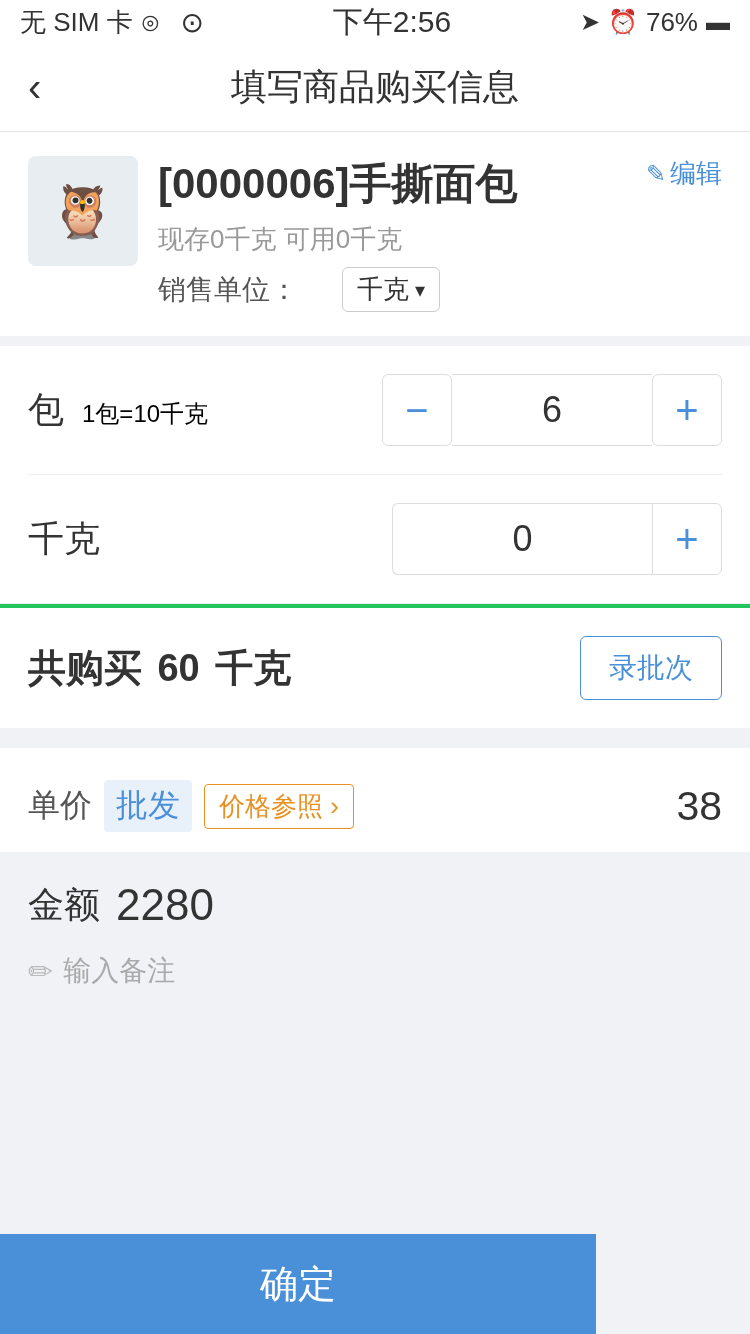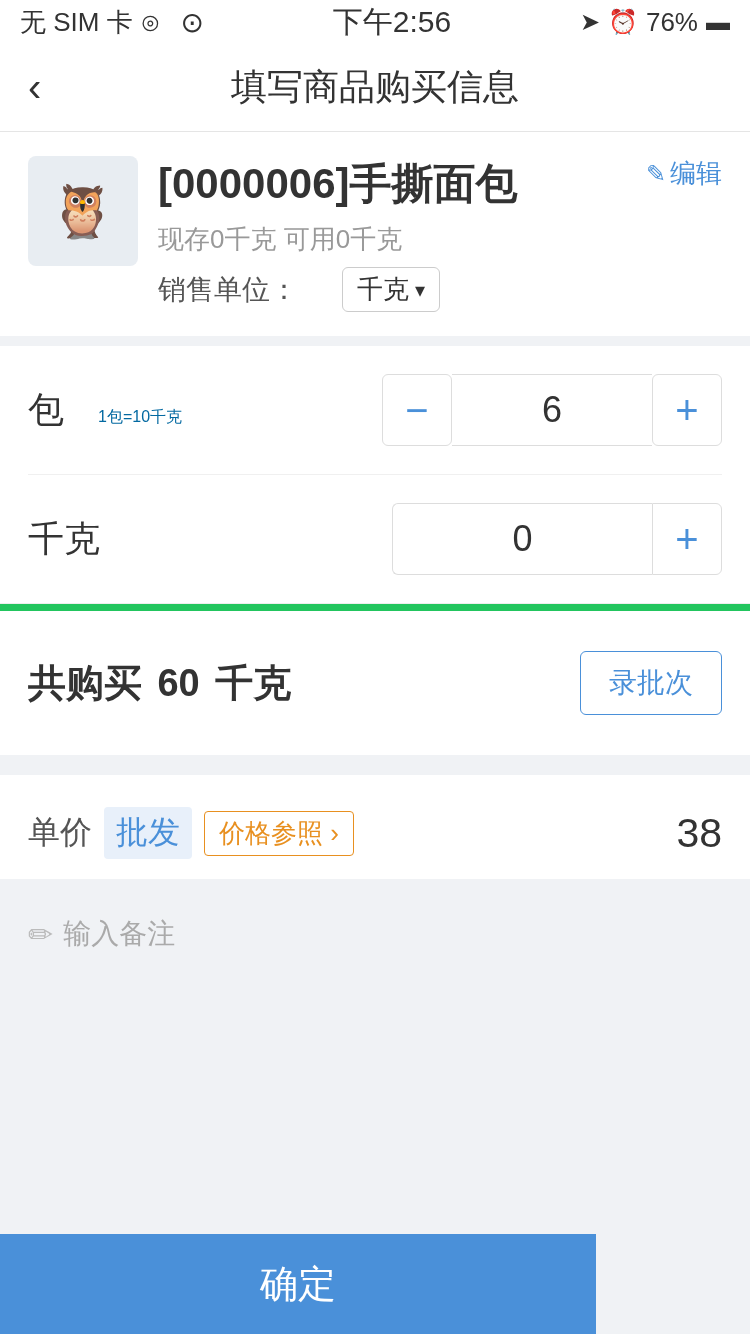--- a/index.html
+++ b/index.html
@@ -131,23 +131,23 @@
       padding: 28px 0;
       border-bottom: 1px solid #f0f0f0;
     }
     .qty-row:last-child { border-bottom: none; }
     .qty-label {
       font-size: 36px;
       color: #333;
       flex: 1;
     }
     .qty-sublabel {
-      font-size: 16px;
-      color: #0369a1;
-      margin-left: 24px;
+      font-size: 24px;
+      color: #000000;
+      margin-left: 8px;
     }
     .qty-controls {
       display: flex;
       align-items: center;
       gap: 0;
     }
     .qty-btn {
       width: 70px;
       height: 72px;
       border: 1px solid #ddd;
@@ -181,22 +181,22 @@
       font-size: 36px;
       color: #333;
       outline: none;
       background: #fff;
       border-radius: 6px 0 0 6px;
     }
 
     
     .total-section {
       background: #fff;
-      padding: 12px 28px;
-      border-top: 7px solid #22c55e;
+      padding: 0 28px;
+      border-top: 4px solid #22c55e;
     }
     .total-row {
       display: flex;
       align-items: center;
       padding: 28px 0;
     }
     .total-text {
       font-size: 34px;
       color: #333;
       flex: 1;
@@ -396,20 +396,24 @@
 <div class="price-section">
   <div class="price-row">
     <span class="price-label">单价</span>
     <span class="price-tag">批发</span>
     <button class="price-ref-btn">价格参照 ›</button>
     <span class="price-value">38</span>
   </div>
 </div>
 
 <div class="amount-section">
+  <div class="amount-row">
+    <span class="amount-label">金额</span>
+    <span class="amount-value">2280</span>
+  </div>
   <div class="remark-row">
     <span class="remark-icon">✏</span>
     <span>输入备注</span>
   </div>
 </div>
 
 <div class="bottom-spacer"></div>
 
 <div class="confirm-bar">
   <span class="confirm-text">确定</span>

